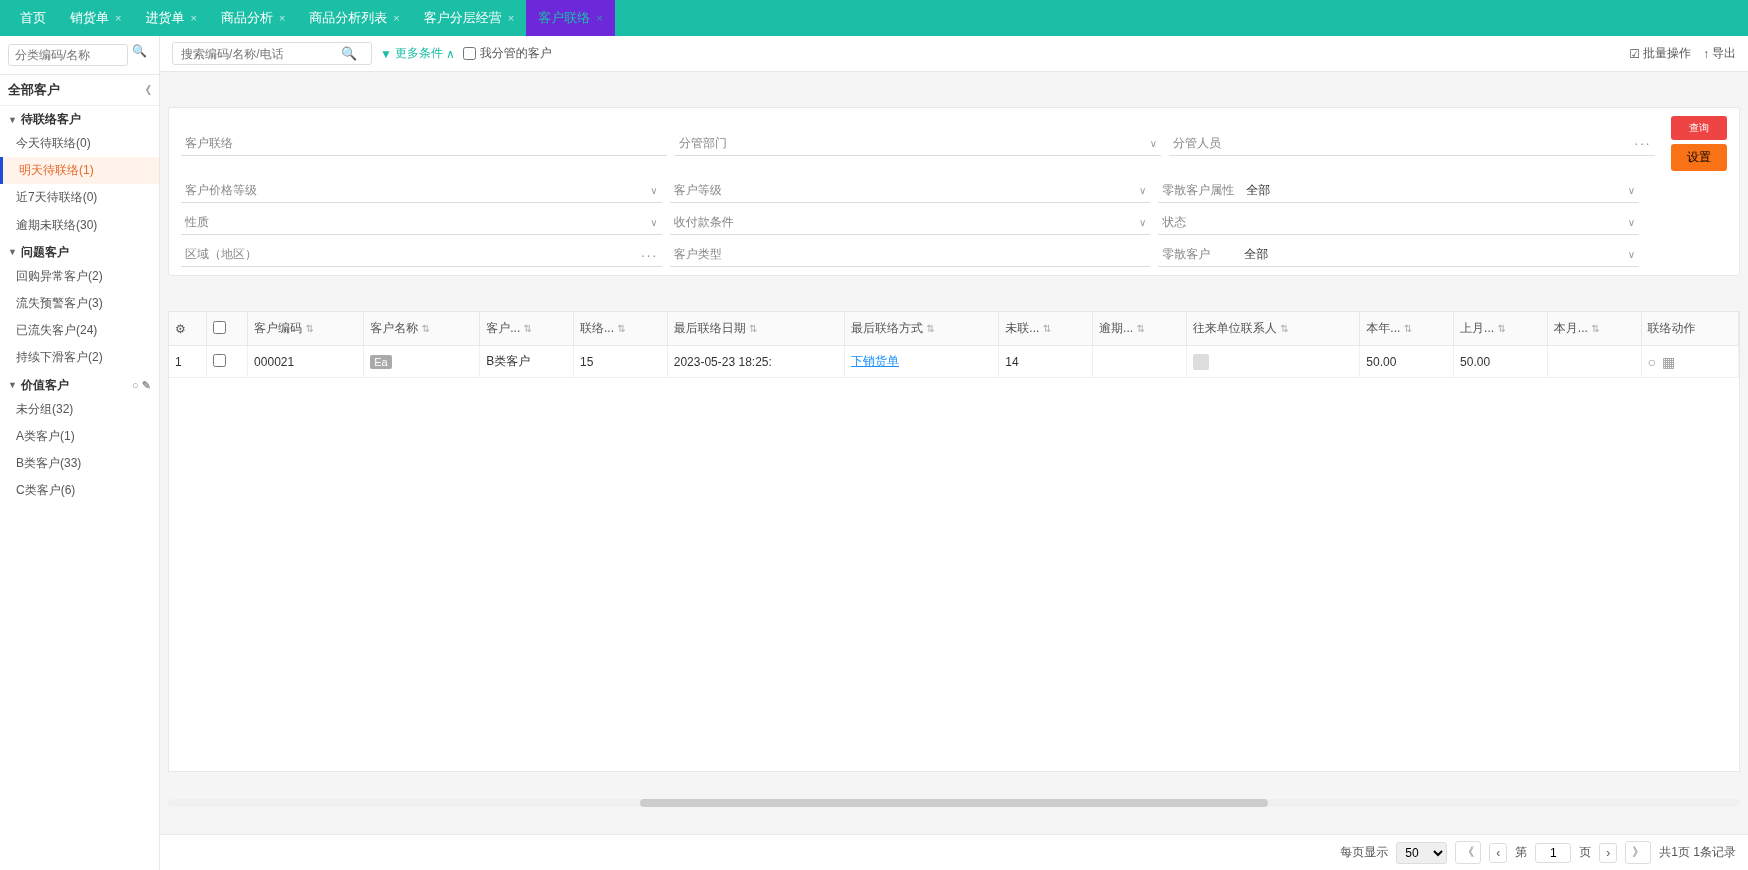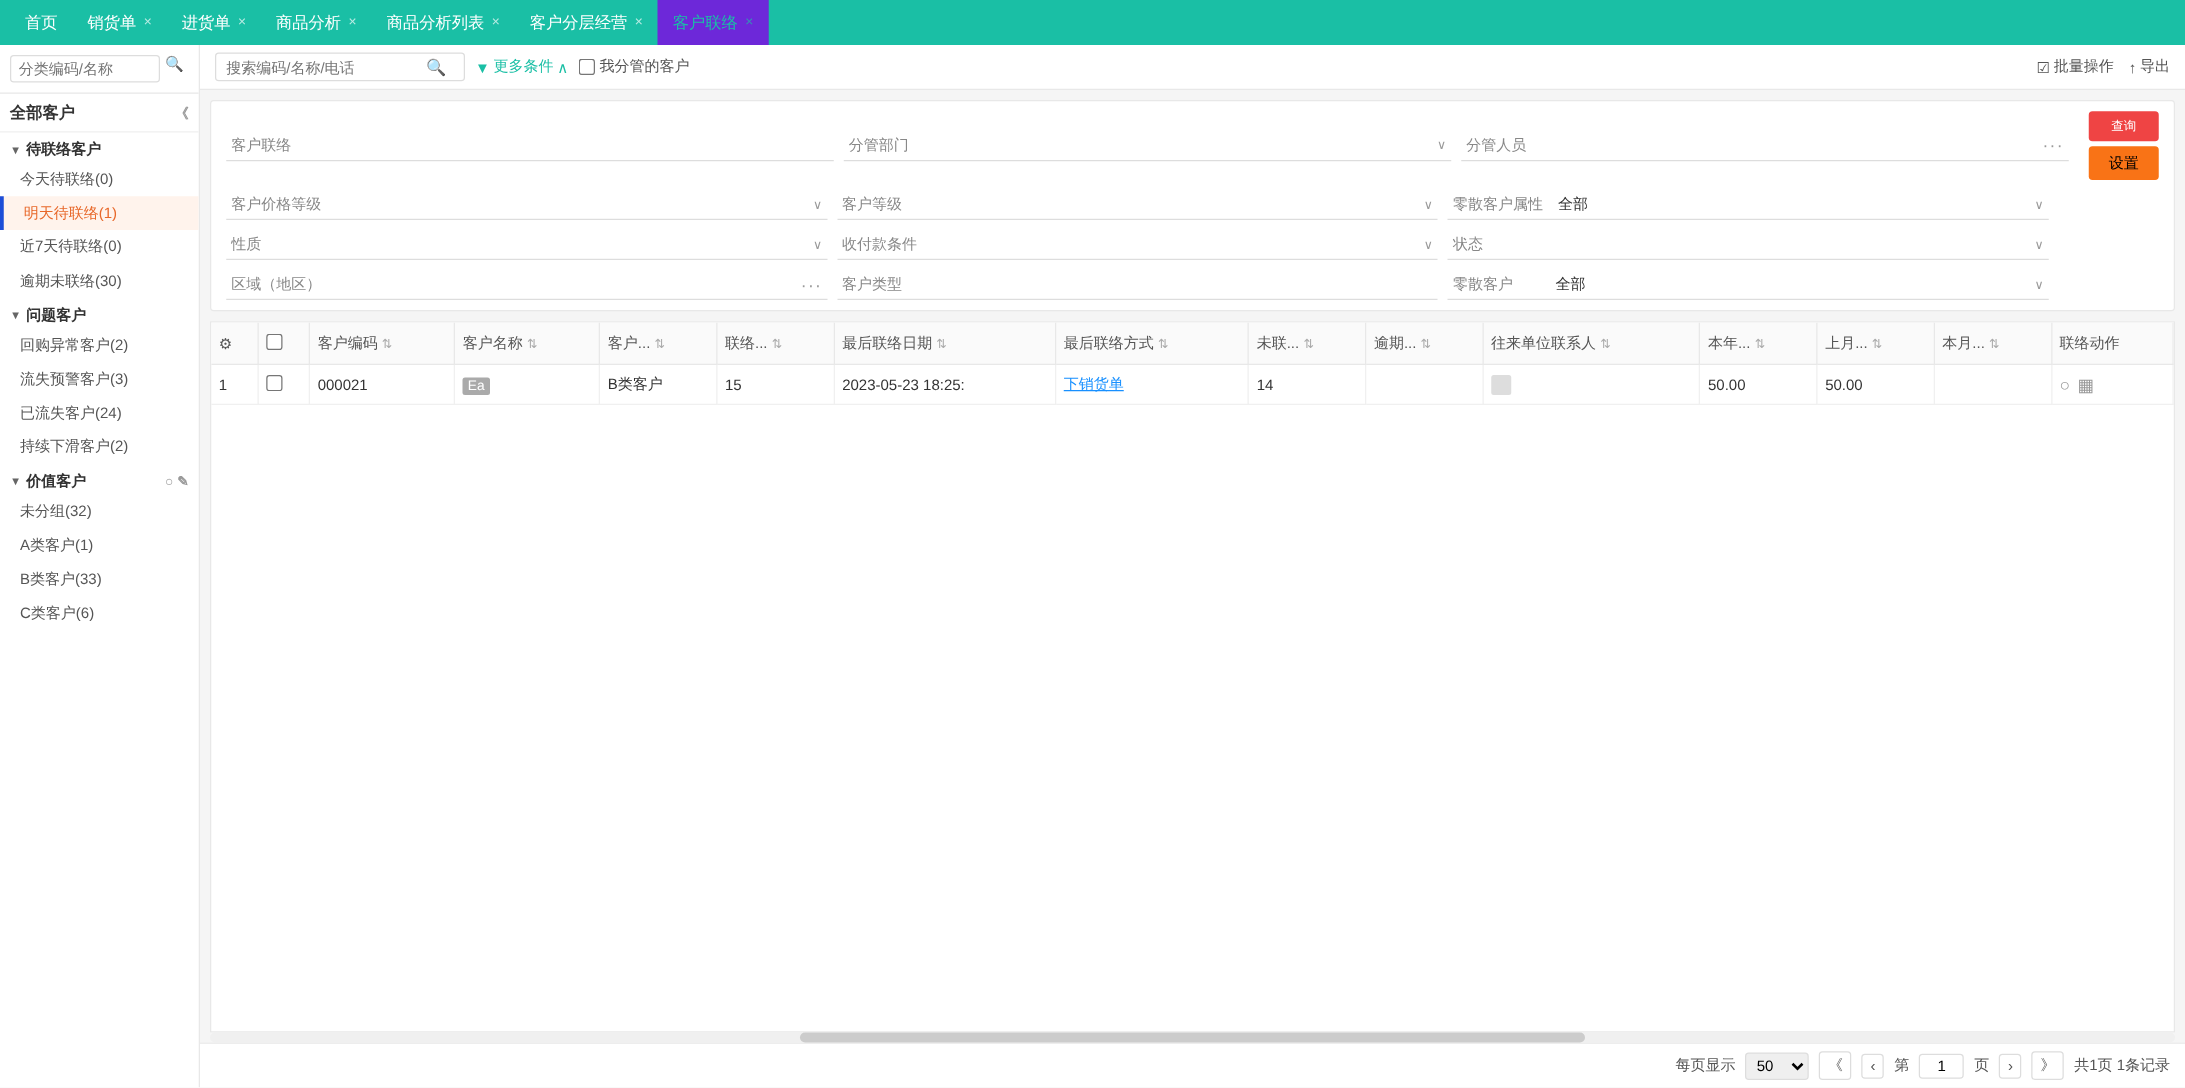--- a/index.html
+++ b/index.html
@@ -90,20 +90,21 @@
     }
     .sidebar-item.active-selected { background: #fff3ec; border-left: 3px solid #1d4ed8; color: #e8682a; }
 
     
     .content-area {
       flex: 1;
       display: flex;
       flex-direction: column;
       overflow: hidden;
       background: #f5f5f5;
+      gap: 27px;
     }
 
     
     .toolbar {
       background: #fff;
       padding: 6px 12px;
       border-bottom: 1px solid #e8e8e8;
       display: flex;
       align-items: center;
       gap: 8px;

